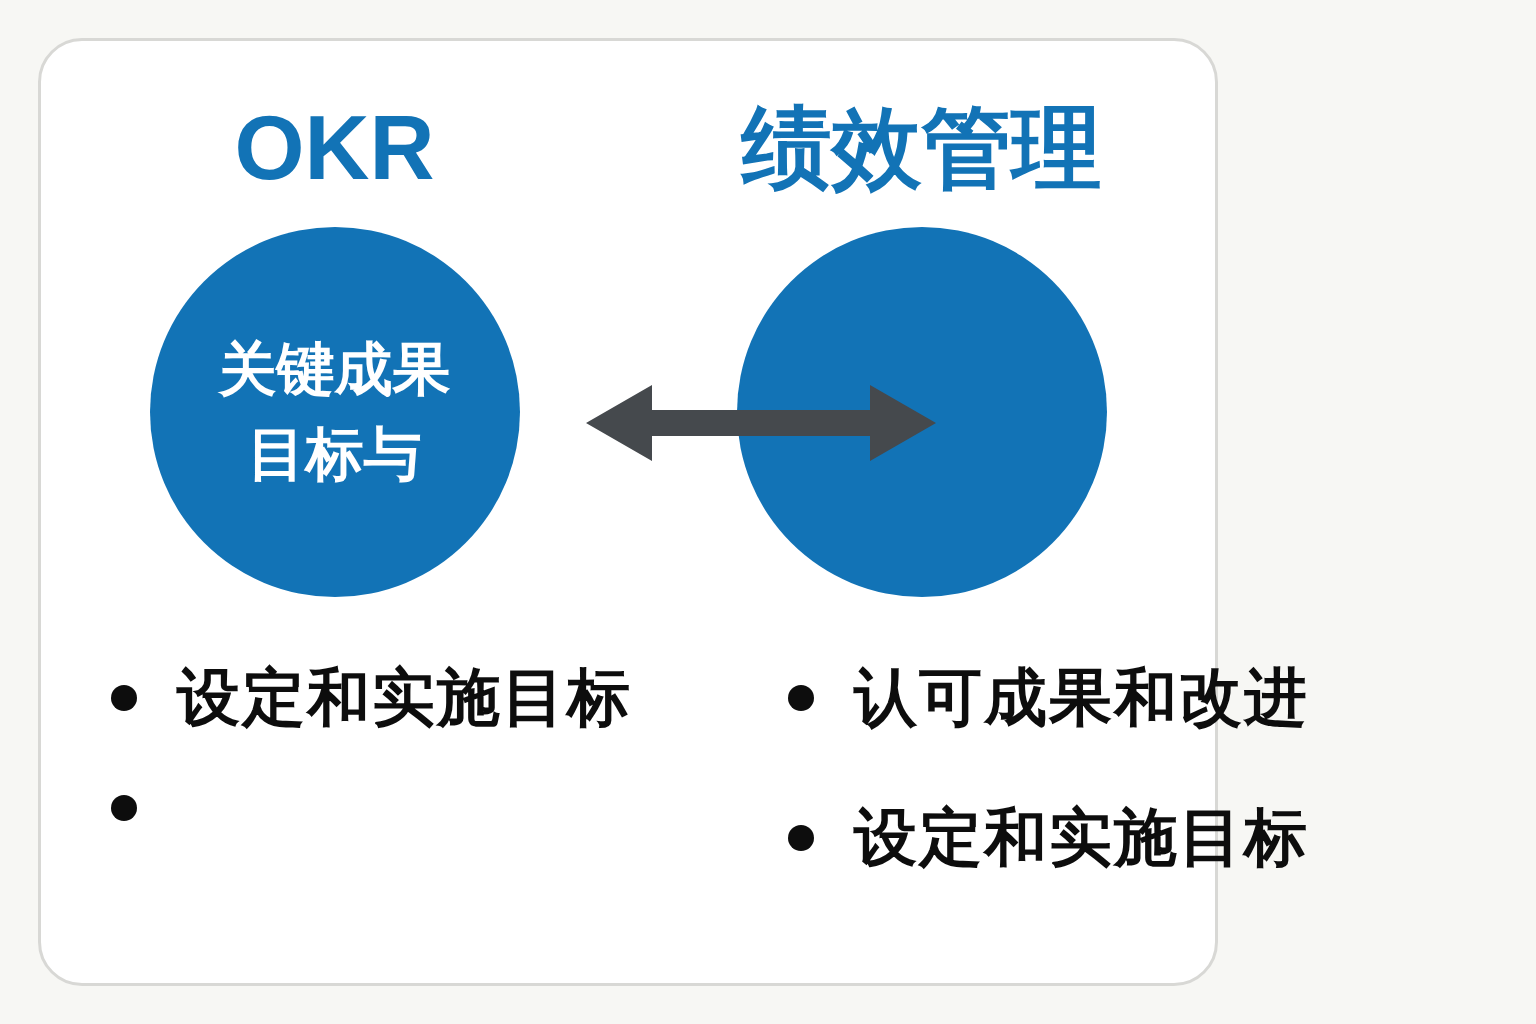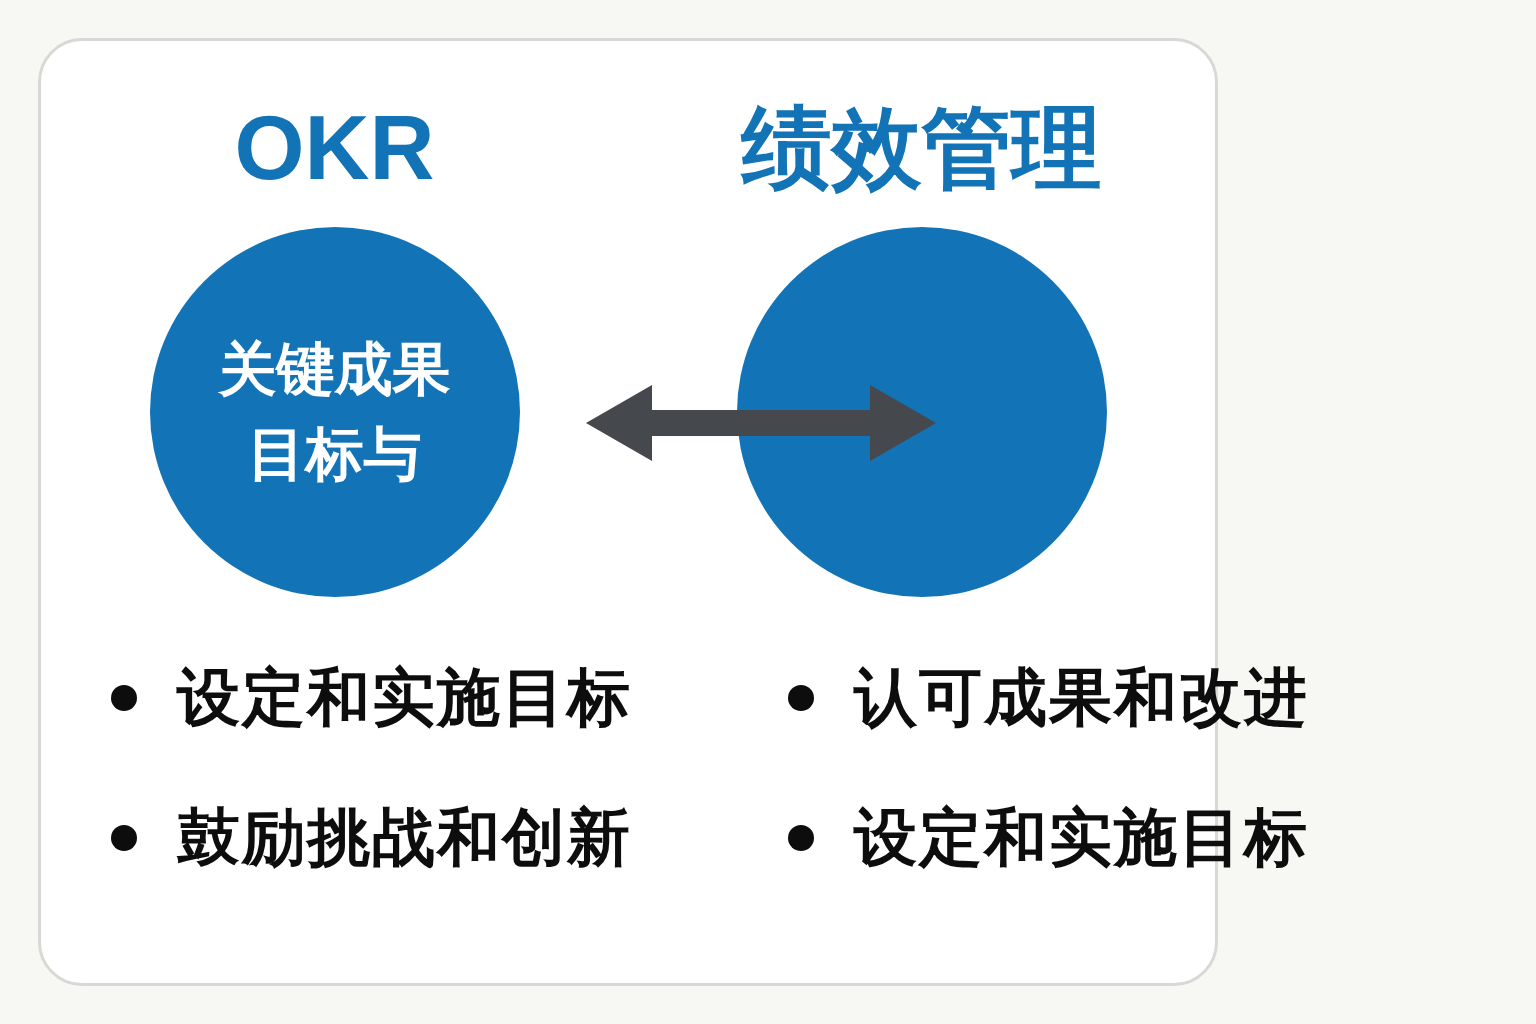--- a/index.html
+++ b/index.html
@@ -101,21 +101,20 @@
           <span class="circle-line">目标与</span>
         </div>
       </div>
       <div class="bullets">
         <div class="bullet">
           <span class="dot"></span>
           <span class="bullet-text">设定和实施目标</span>
         </div>
         <div class="bullet">
           <span class="dot"></span>
-          <span class="bullet-text">鼓励挑战和创新</span>
         </div>
       </div>
     </div>
 
     <div class="column col-right">
       <div class="title">绩效管理</div>
       <div class="circle">
         <div class="circle-text">
         </div>
       </div>

